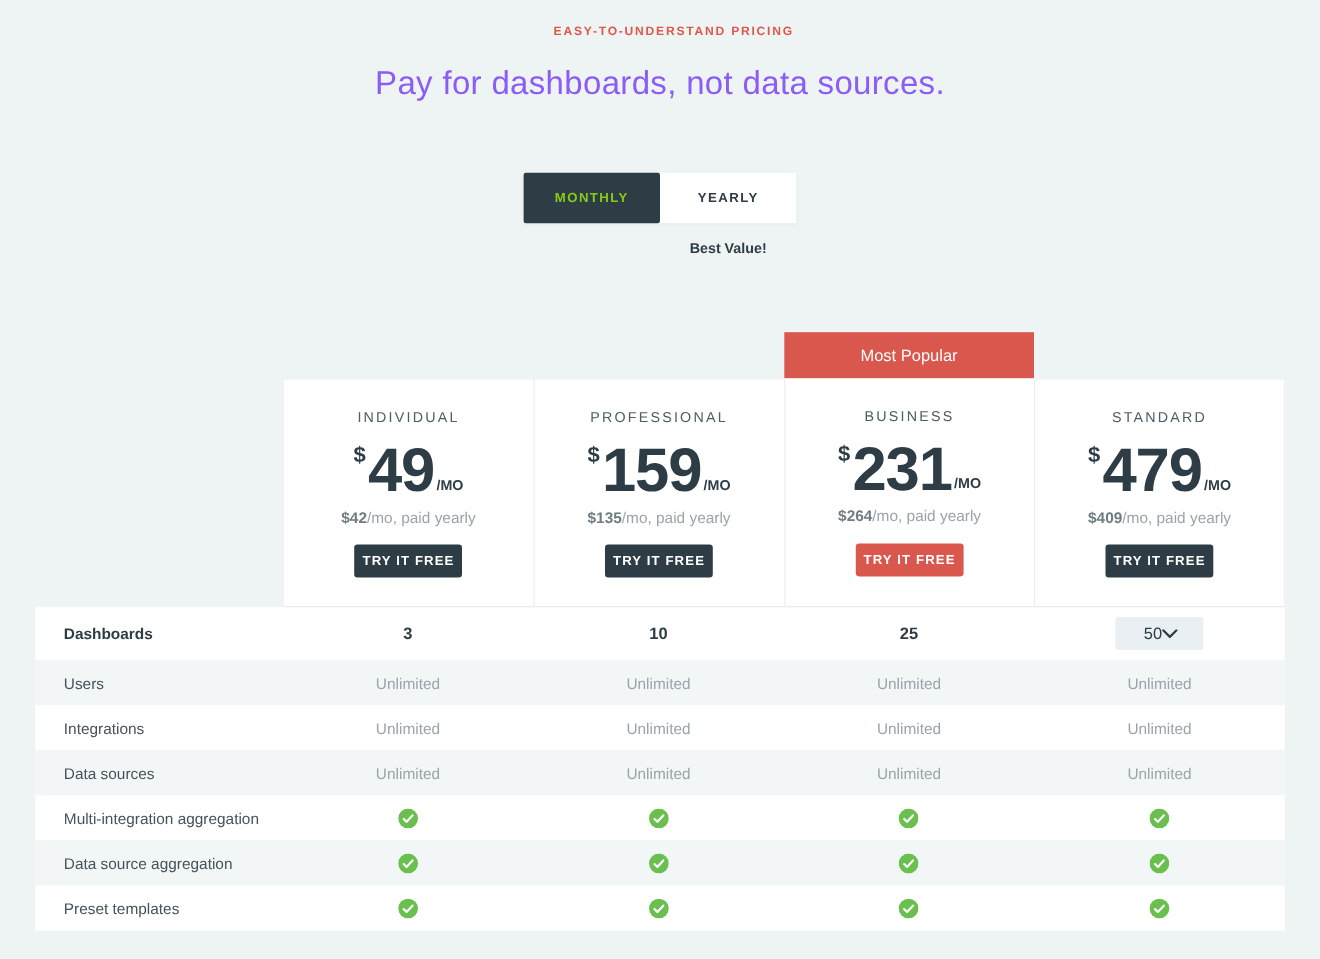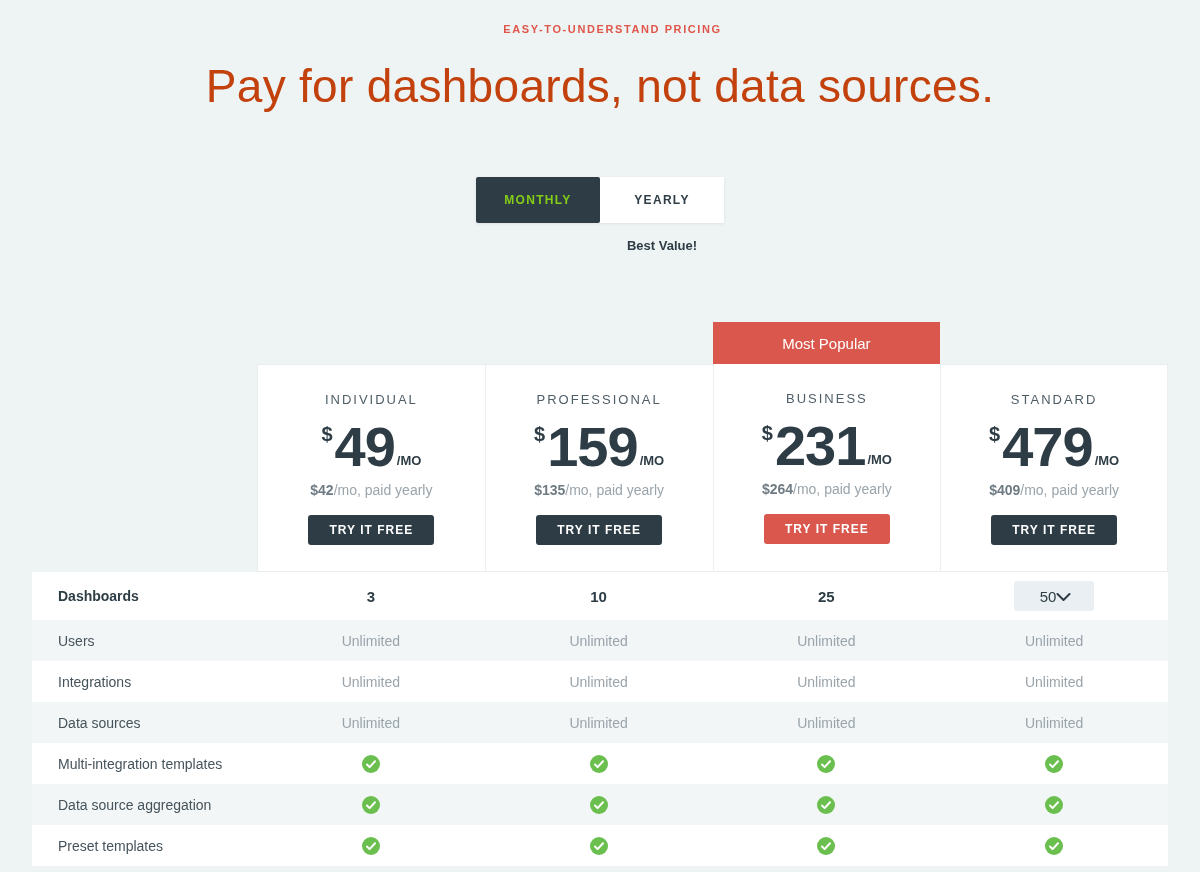--- a/index.html
+++ b/index.html
@@ -18,23 +18,23 @@
     text-align: center;
     color: #e0564a;
     font-size: 11px;
     font-weight: bold;
     letter-spacing: 1.6px;
     margin-left: 25px;
   }
   h1.page-title {
     margin: 24px 0 0;
     text-align: center;
-    font-size: 46px;
+    font-size: 30px;
     font-weight: 300;
-    color: #c2410c;
+    color: #8b5cf6;
     letter-spacing: 0.3px;
   }
 
   
   .toggle-wrap { width: 248px; margin: 64px auto 0; }
   .toggle {
     display: flex;
     background: #ffffff;
     height: 46px;
     box-shadow: 0 1px 3px rgba(40,55,65,0.08);
@@ -83,21 +83,21 @@
     color: #4e5d66;
   }
   .price { margin-top: 12px; display: flex; align-items: flex-start; color: #2e3d45; }
   .currency { font-size: 20px; font-weight: bold; margin-top: 4px; margin-right: 2px; }
   .amount { font-size: 56px; font-weight: bold; line-height: 1; letter-spacing: -1px; }
   .period { font-size: 13px; font-weight: bold; align-self: flex-end; margin-bottom: 7px; margin-left: 2px; }
   .yearly { margin-top: 7px; font-size: 14px; color: #9aa4ab; }
   .yearly .yr-amount { color: #6e7b83; font-weight: bold; }
   .cta {
     margin-top: 17px;
-    width: 126px; height: 30px;
+    width: 98px; height: 30px;
     background: #2e3d45; color: #ffffff;
     font-family: "Liberation Sans", sans-serif;
     font-size: 12px; font-weight: bold; letter-spacing: 1px;
     border: none; border-radius: 3px; cursor: pointer;
   }
   .cta.red { background: #d9574c; }
 
   
   .feature-row { height: 41px; align-items: center; background: #ffffff; }
   .features .feature-row:nth-child(even) { background: #f2f6f7; }
@@ -213,21 +213,21 @@
         <div class="feature-value">Unlimited</div>
       </div>
       <div class="grid-row feature-row">
         <div class="feature-label">Data sources</div>
         <div class="feature-value">Unlimited</div>
         <div class="feature-value">Unlimited</div>
         <div class="feature-value">Unlimited</div>
         <div class="feature-value">Unlimited</div>
       </div>
       <div class="grid-row feature-row">
-        <div class="feature-label">Multi-integration templates</div>
+        <div class="feature-label">Multi-integration aggregation</div>
         <div class="feature-value">
           <span class="check-icon">
             <svg width="18" height="18" viewBox="0 0 18 18">
               <circle cx="9" cy="9" r="9" fill="#6abf4f"></circle>
               <path d="M5 9.5l2.6 2.6L13 6.3" stroke="#fff" stroke-width="2" fill="none" stroke-linecap="round" stroke-linejoin="round"></path>
             </svg>
           </span>
         </div>
         <div class="feature-value">
           <span class="check-icon">

